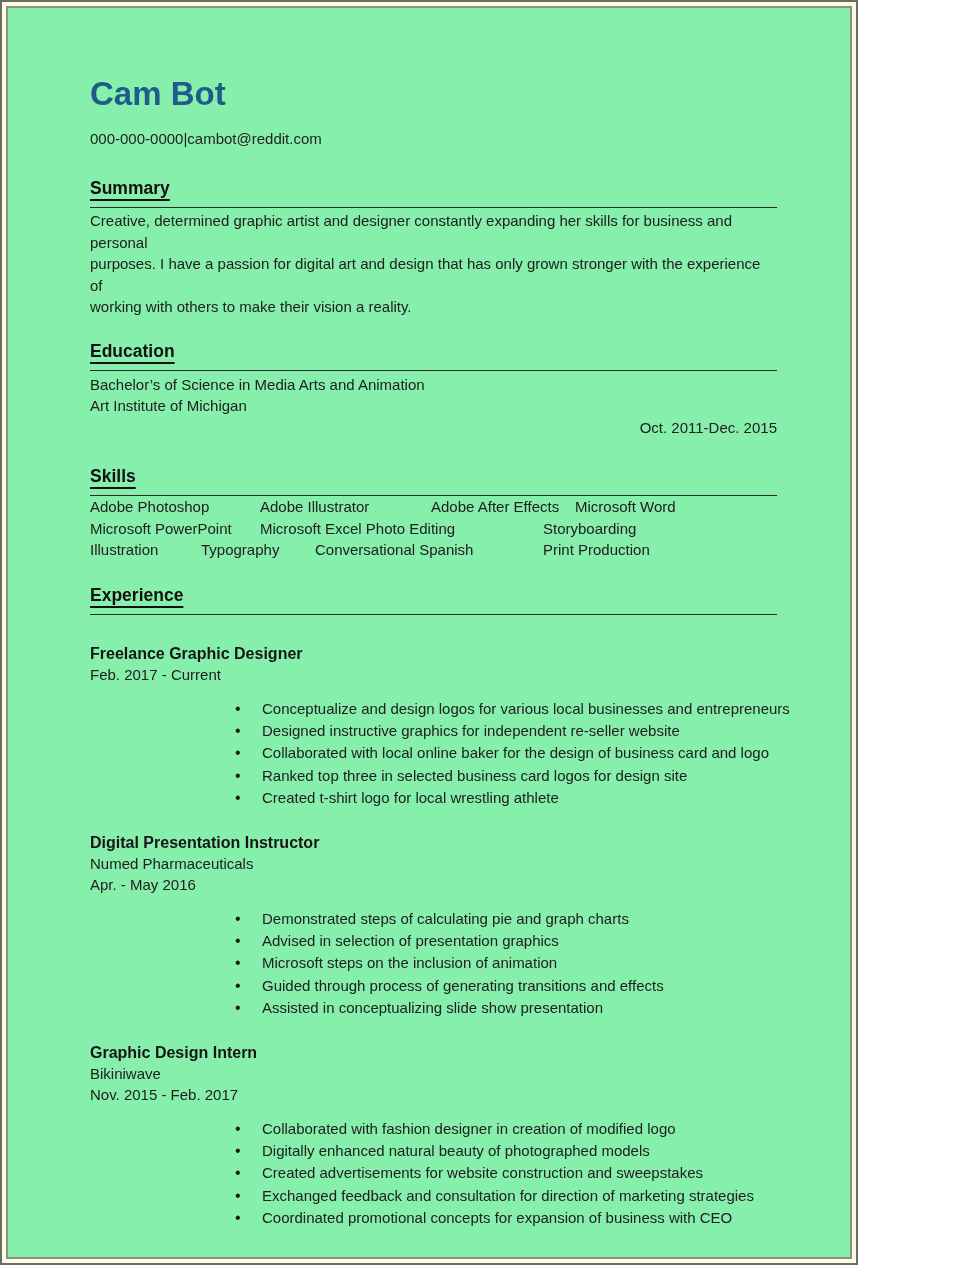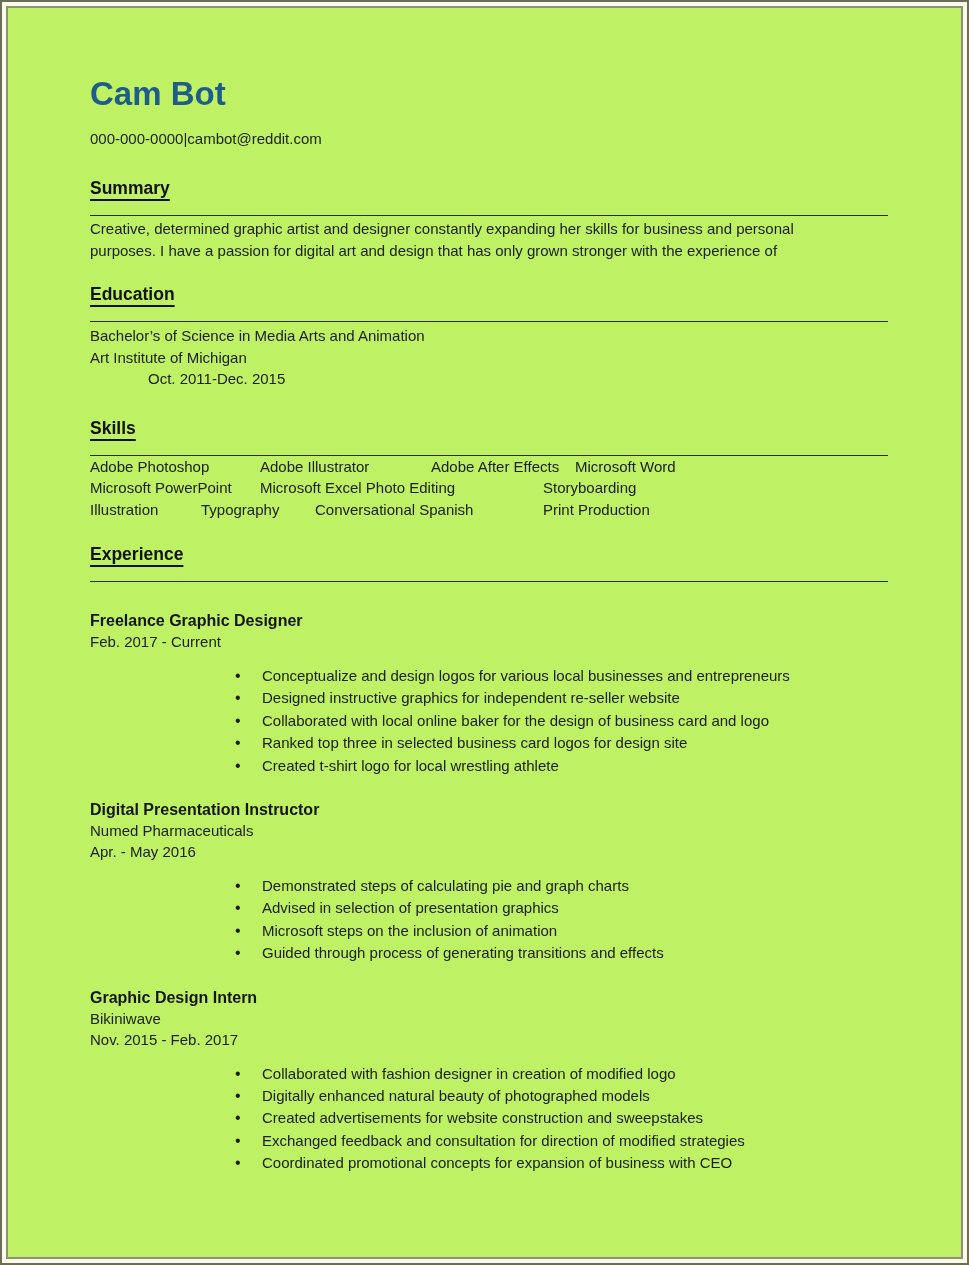--- a/index.html
+++ b/index.html
@@ -1,22 +1,22 @@
 <!DOCTYPE html>
 <html><head>
 <meta charset="utf-8">
 <style>
   * { margin:0; padding:0; box-sizing:border-box; }
   html,body { background:#ffffff; }
   body { font-family:"Liberation Sans", sans-serif; color:#1f1f1f; }
 
   .page {
     position:relative;
-    width:969px; height:1265px;
-    background:#bef264;
+    width:858px; height:1265px;
+    background:#86efac;
     overflow:hidden;
   }
 
   
   .frame-outer { position:absolute; inset:0; border:2px solid #6e6e58; pointer-events:none; z-index:5; }
   .frame-mid   { position:absolute; inset:2px; border:4px solid #fbfbec; pointer-events:none; z-index:4; }
   .frame-inner { position:absolute; inset:6px; border:2px solid #90907a; pointer-events:none; z-index:3; }
 
   .content {
     position:relative;
@@ -34,37 +34,37 @@
   }
 
   section { display:block; }
   .sec-summary    { margin-top:27px; }
   .sec-education  { margin-top:21px; }
   .sec-skills     { margin-top:26px; }
   .sec-experience { margin-top:22px; }
 
   .sec-head {
     border-bottom:1.5px solid #2a2a2a;
-    padding-bottom:14px;
+    padding-bottom:6px;
     line-height:24px;
   }
   .head-text {
     font-size:17.5px; font-weight:bold; color:#111;
     text-decoration:underline;
     text-decoration-thickness:2px;
     text-underline-offset:4.5px;
   }
 
   .body-text, .tline, .skills-row, .job-sub, li {
     font-size:15px; line-height:21.5px; color:#202020;
   }
   .para { margin-top:2px; }
 
   .edu-lines { margin-top:3px; }
-  .edu-dates { padding-left:58px; }
+  .edu-dates { padding-left:58px;text-align:right; }
 
   .skills-rows { margin-top:0; }
   .skills-row { position:relative; height:21.5px; }
   .skills-row span { position:absolute; top:0; white-space:nowrap; }
 
   .job { margin-top:22px; }
   .job-title { font-size:16px; line-height:21px; font-weight:bold; color:#151515; }
   .job-sub { line-height:21px; }
 
   ul.bullets { list-style:none; margin:13px 0 0 143px; }
@@ -93,20 +93,21 @@
     <h1 class="name">Cam Bot</h1>
     <div class="contact">000-000-0000|cambot@reddit.com</div>
 
     <section class="sec-summary">
       <div class="sec-head">
         <span class="head-text">Summary</span>
       </div>
       <div class="para">
         <div class="tline">Creative, determined graphic artist and designer constantly expanding her skills for business and personal</div>
         <div class="tline">purposes. I have a passion for digital art and design that has only grown stronger with the experience of</div>
+        <div class="tline">working with others to make their vision a reality.</div>
       </div>
     </section>
 
     <section class="sec-education">
       <div class="sec-head">
         <span class="head-text">Education</span>
       </div>
       <div class="edu-lines">
         <div class="tline">Bachelor’s of Science in Media Arts and Animation</div>
         <div class="tline">Art Institute of Michigan</div>
@@ -158,31 +159,32 @@
 
       <article class="job">
         <div class="job-title">Digital Presentation Instructor</div>
         <div class="job-sub">Numed Pharmaceuticals</div>
         <div class="job-sub">Apr. - May 2016</div>
         <ul class="bullets">
           <li>Demonstrated steps of calculating pie and graph charts</li>
           <li>Advised in selection of presentation graphics</li>
           <li>Microsoft steps on the inclusion of animation</li>
           <li>Guided through process of generating transitions and effects</li>
+          <li>Assisted in conceptualizing slide show presentation</li>
         </ul>
       </article>
 
       <article class="job">
         <div class="job-title">Graphic Design Intern</div>
         <div class="job-sub">Bikiniwave</div>
         <div class="job-sub">Nov. 2015 - Feb. 2017</div>
         <ul class="bullets">
           <li>Collaborated with fashion designer in creation of modified logo</li>
           <li>Digitally enhanced natural beauty of photographed models</li>
           <li>Created advertisements for website construction and sweepstakes</li>
-          <li>Exchanged feedback and consultation for direction of modified strategies</li>
+          <li>Exchanged feedback and consultation for direction of marketing strategies</li>
           <li>Coordinated promotional concepts for expansion of business with CEO</li>
         </ul>
       </article>
     </section>
 
   </div>
 </div>
 
 </body></html>

